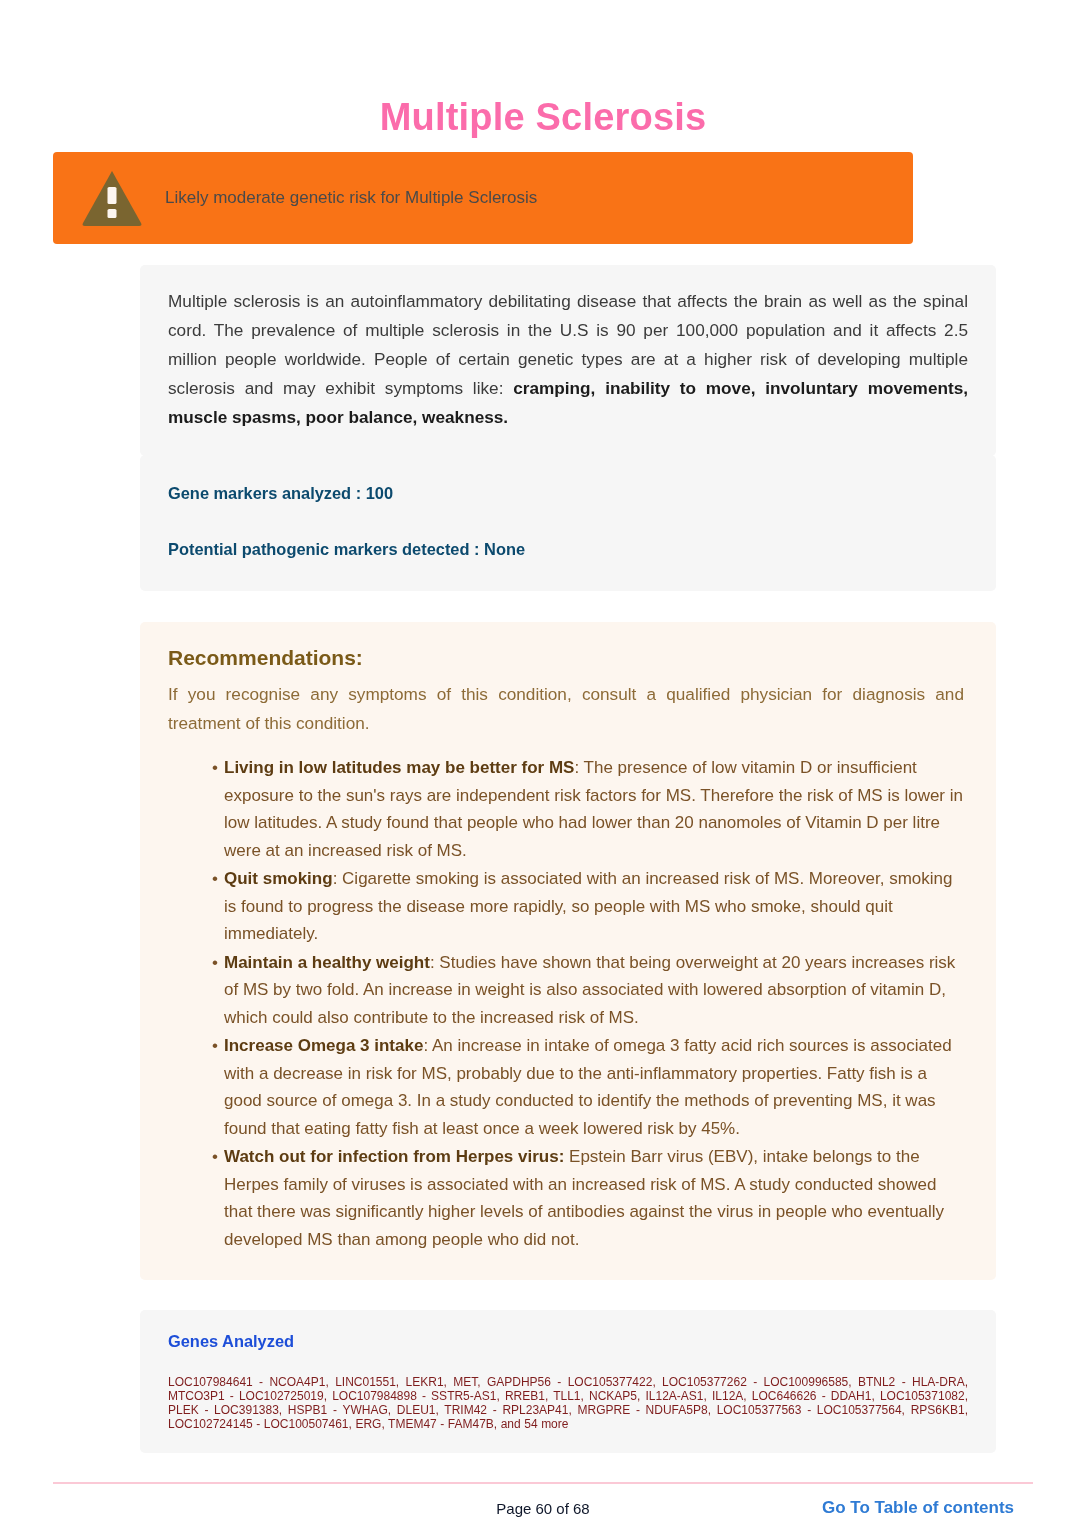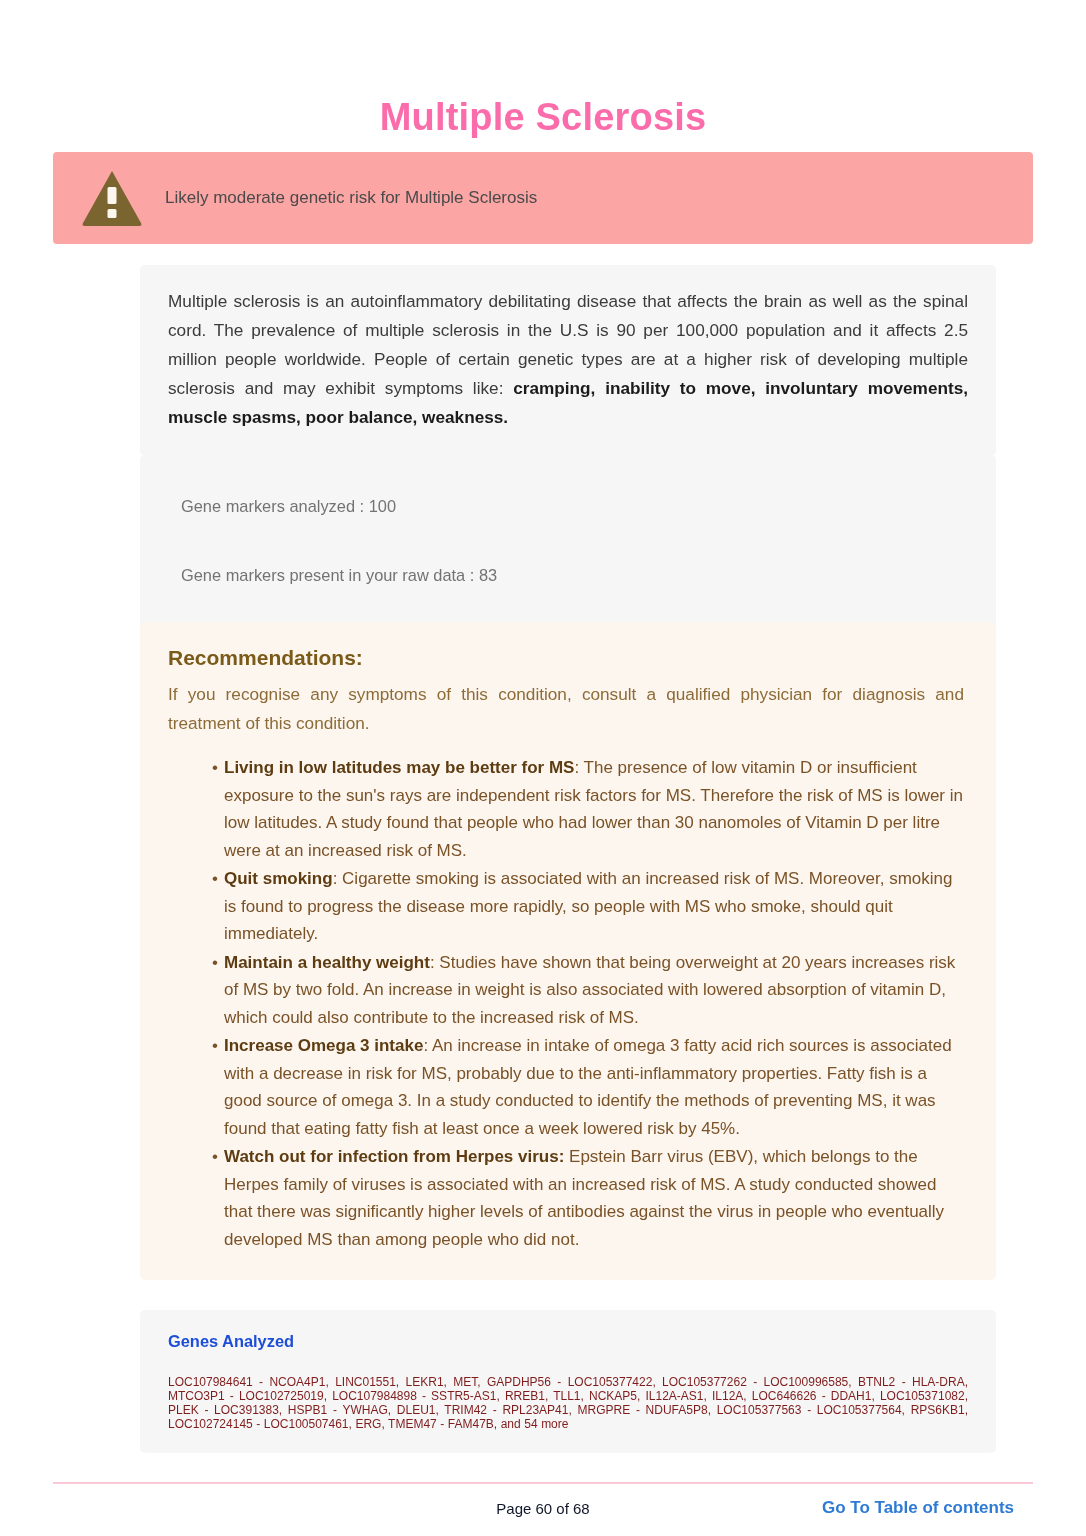--- a/index.html
+++ b/index.html
@@ -31,23 +31,23 @@
     font-size: 38px;
     font-weight: bold;
     color: #fb6cab;
     letter-spacing: 0.2px;
   }
   
   .warn-banner {
     position: absolute;
     left: 53px;
     top: 152px;
-    width: 980px;
+    width: 860px;
     height: 92px;
-    background: #fca5a5;
+    background: #f97316;
     border-radius: 4px;
     display: flex;
     align-items: center;
   }
   .warn-icon {
     width: 62px;
     height: 58px;
     margin-left: 28px;
     margin-right: 22px;
     flex: none;
@@ -85,23 +85,23 @@
     left: 140px;
     top: 455px;
     width: 856px;
     background: #f6f6f6;
     border-radius: 5px;
     padding: 10px 28px 14px 28px;
     box-sizing: border-box;
   }
   .marker-line {
     font-size: 16.4px;
-    font-weight: normal;
-    color: #737373;
-    margin: 13px;
+    font-weight: bold;
+    color: #0c4a6e;
+    margin: 0;
     padding: 14px 0 14px 0;
     line-height: 28px;
   }
   
   .rec-card {
     position: absolute;
     left: 140px;
     top: 622px;
     width: 856px;
     background: #fdf6ef;
@@ -212,33 +212,32 @@
     </div>
     <div class="warn-text">Likely moderate genetic risk for Multiple Sclerosis</div>
   </div>
 
   <div class="desc-card">
     <p class="desc-text"><span>Multiple sclerosis is an autoinflammatory debilitating disease that affects the brain as well as the spinal cord. The prevalence of multiple sclerosis in the U.S is 90 per 100,000 population and it affects 2.5 million people worldwide. People of certain genetic types are at a higher risk of developing multiple sclerosis and may exhibit symptoms like: </span><b>cramping, inability to move, involuntary movements, muscle spasms, poor balance, weakness.</b></p>
   </div>
 
   <div class="markers-card">
     <p class="marker-line">Gene markers analyzed : 100</p>
-    <p class="marker-line">Gene markers present in your raw data : 83</p>
     <p class="marker-line">Potential pathogenic markers detected : None</p>
   </div>
 
   <div class="rec-card">
     <div class="rec-heading">Recommendations:</div>
     <p class="rec-intro">If you recognise any symptoms of this condition,  consult a qualified physician for diagnosis and treatment of this condition.</p>
     <ul class="rec-list">
-      <li><span class="bullet">•</span><b>Living in low latitudes may be better for MS</b><span>: The presence of low vitamin D or insufficient exposure to the sun's rays are independent risk factors for MS. Therefore the risk of MS is lower in low latitudes. A study found that people who had lower than 30 nanomoles of Vitamin D per litre were at an increased risk of MS.</span></li>
+      <li><span class="bullet">•</span><b>Living in low latitudes may be better for MS</b><span>: The presence of low vitamin D or insufficient exposure to the sun's rays are independent risk factors for MS. Therefore the risk of MS is lower in low latitudes. A study found that people who had lower than 20 nanomoles of Vitamin D per litre were at an increased risk of MS.</span></li>
       <li><span class="bullet">•</span><b>Quit smoking</b><span>: Cigarette smoking is associated with an increased risk of MS. Moreover, smoking is found to progress the disease more rapidly, so people with MS who smoke, should quit immediately.</span></li>
       <li><span class="bullet">•</span><b>Maintain a healthy weight</b><span>: Studies have shown that being overweight at 20 years increases risk of MS by two fold. An increase in weight is also associated with lowered absorption of vitamin D, which could also contribute to the increased risk of MS.</span></li>
       <li><span class="bullet">•</span><b>Increase Omega 3 intake</b><span>: An increase in intake of omega 3 fatty acid rich sources is associated with a decrease in risk for MS, probably due to the anti-inflammatory properties. Fatty fish is a good source of omega 3. In a study conducted to identify the methods of preventing MS, it was found that eating fatty fish at least once a week lowered risk by 45%.</span></li>
-      <li><span class="bullet">•</span><b>Watch out for infection from Herpes virus:</b><span> Epstein Barr virus (EBV), which belongs to the Herpes family of viruses is associated with an increased risk of MS. A study conducted showed that there was significantly higher levels of antibodies against the virus in people who eventually developed MS than among people who did not.</span></li>
+      <li><span class="bullet">•</span><b>Watch out for infection from Herpes virus:</b><span> Epstein Barr virus (EBV), intake belongs to the Herpes family of viruses is associated with an increased risk of MS. A study conducted showed that there was significantly higher levels of antibodies against the virus in people who eventually developed MS than among people who did not.</span></li>
     </ul>
   </div>
 
   <div class="genes-card">
     <div class="genes-heading">Genes Analyzed</div>
     <p class="genes-body">LOC107984641 - NCOA4P1, LINC01551, LEKR1, MET, GAPDHP56 - LOC105377422, LOC105377262 - LOC100996585, BTNL2 - HLA-DRA, MTCO3P1 - LOC102725019, LOC107984898 - SSTR5-AS1, RREB1, TLL1, NCKAP5, IL12A-AS1, IL12A, LOC646626 - DDAH1, LOC105371082, PLEK - LOC391383, HSPB1 - YWHAG, DLEU1, TRIM42 - RPL23AP41, MRGPRE - NDUFA5P8, LOC105377563 - LOC105377564, RPS6KB1, LOC102724145 - LOC100507461, ERG, TMEM47 - FAM47B, and 54 more</p>
   </div>
 
   <div class="footer-rule"></div>
   <div class="footer-page">Page 60 of 68</div>

